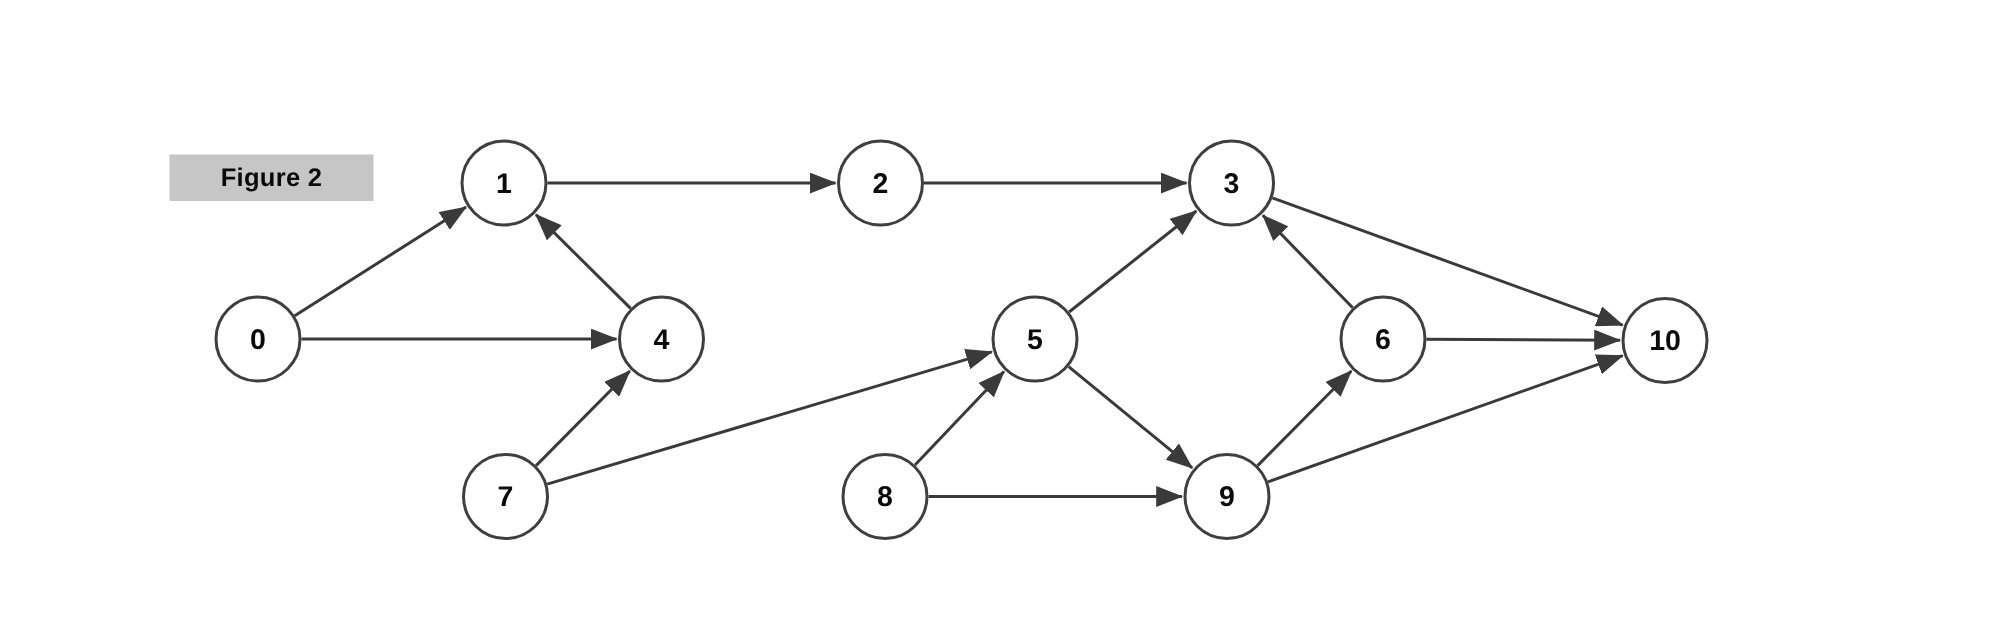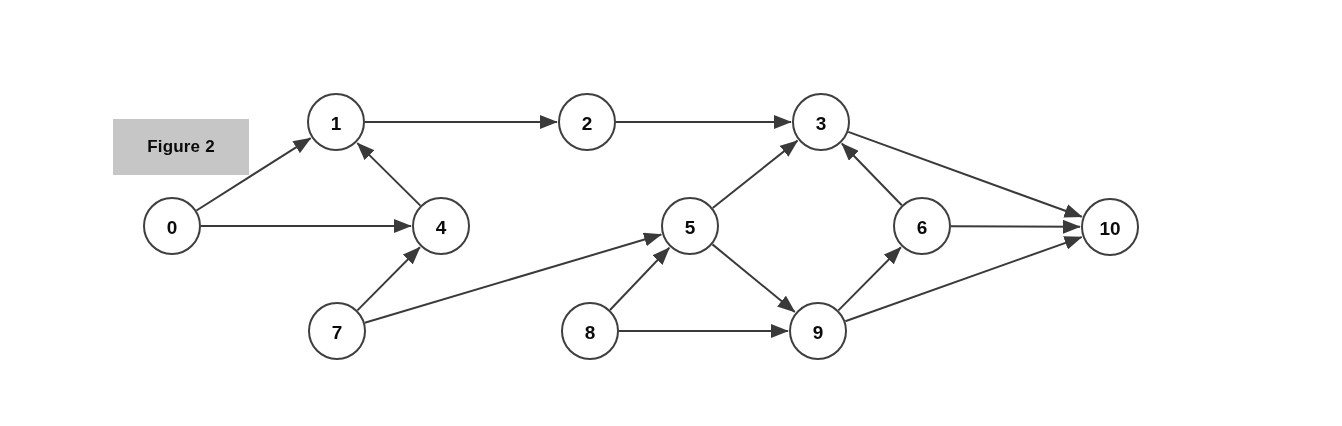--- a/index.html
+++ b/index.html
@@ -42,23 +42,23 @@
     user-select: none;
   }
   .graph-edge-line {
     stroke: #3a3a3a;
     stroke-width: 2;
     fill: none;
   }
   #figure-caption-box {
     position: absolute;
     left: 113px;
-    top: 119px;
+    top: 103px;
     width: 136px;
-    height: 56px;
+    height: 31px;
     background: #c6c6c6;
     display: flex;
     align-items: center;
     justify-content: center;
   }
   #figure-caption-text {
     font-family: "Liberation Sans", sans-serif;
     font-size: 17px;
     font-weight: bold;
     color: #0a0a0a;

